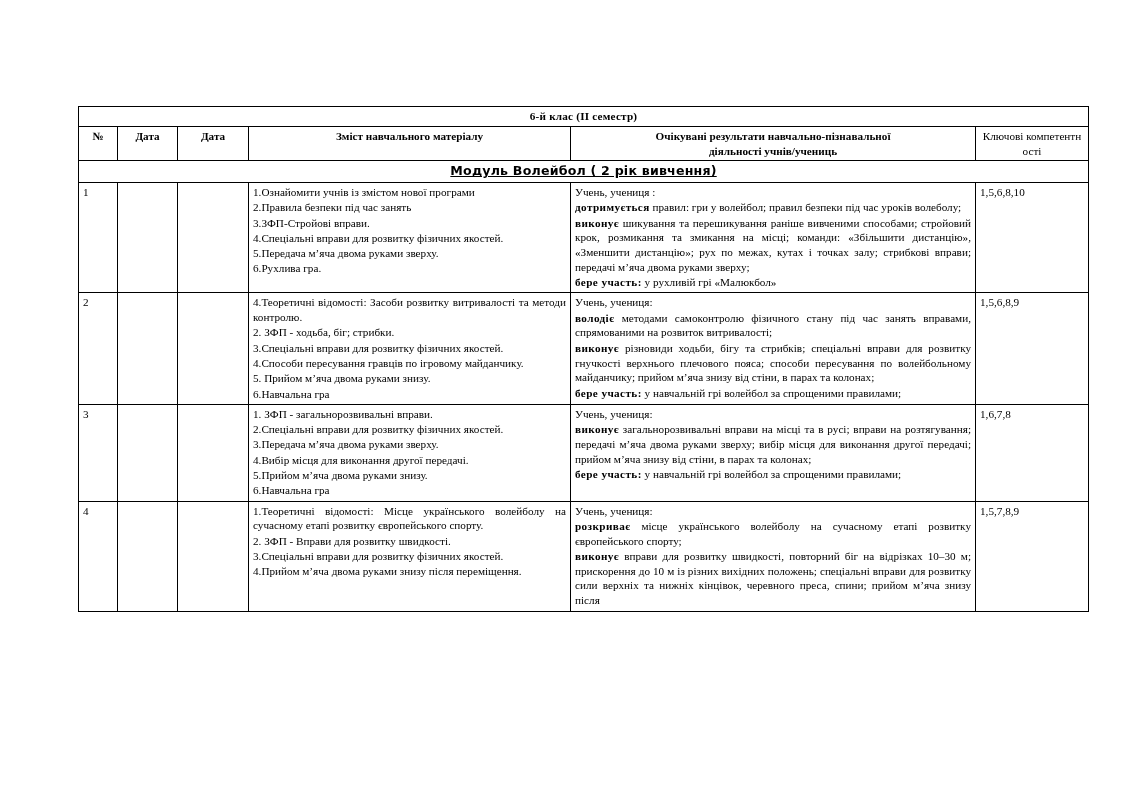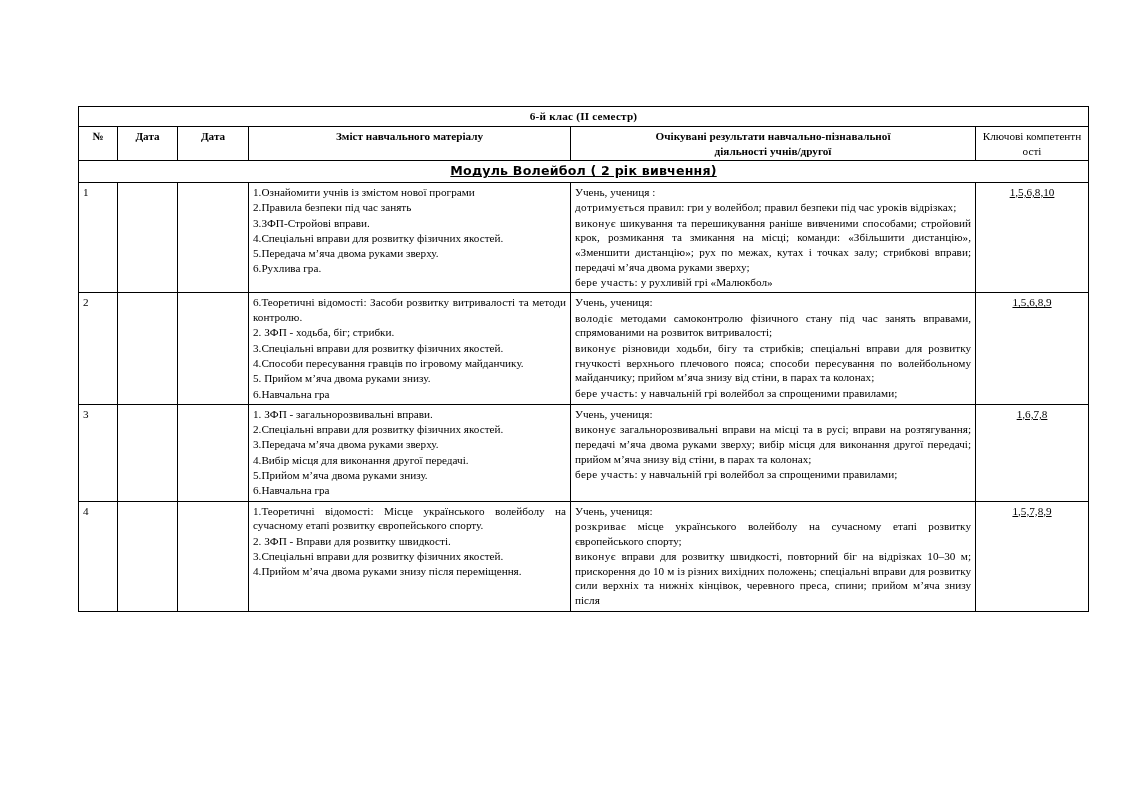--- a/index.html
+++ b/index.html
@@ -85,36 +85,35 @@
     letter-spacing: 0.2px;
     margin-top: 30px;
   }
   td.num-cell {
     font-size: 11.4px;
     text-align: left;
     padding-left: 5px;
   }
   td.comp-cell {
     font-size: 11.4px;
-    text-align: center;
+    text-align: left;
     padding-left: 5px;
     white-space: nowrap;
-    text-decoration: underline;
   }
   td.content-cell p,
   td.results-cell p {
     margin: 0 0 0.5px 0;
   }
   td.content-cell p.just,
   td.results-cell p.just {
     text-align: justify;
     text-justify: inter-word;
   }
   td.results-cell b {
-    font-weight: normal;
+    font-weight: bold;
     letter-spacing: 0.4px;
   }
   .empty-cell { }
 </style>
 </head>
 <body>
 
 <div id="page">
   <table id="doc-table">
     <colgroup>
@@ -131,21 +130,21 @@
         <td class="title-cell" colspan="6">6-й клас (II  семестр)</td>
       </tr>
 
       <tr>
         <td class="head-cell narrow-head">№</td>
         <td class="head-cell narrow-head">Дата</td>
         <td class="head-cell narrow-head">Дата</td>
         <td class="head-cell">Зміст навчального матеріалу</td>
         <td class="head-cell">
           <span>Очікувані результати навчально-пізнавальної</span><br>
-          <span>діяльності учнів/другої</span>
+          <span>діяльності учнів/учениць</span>
         </td>
         <td class="head-comp">Ключові компетентн ості</td>
       </tr>
 
       <tr>
         <td class="module-cell" colspan="6">
           <span class="module-text">Модуль Волейбол ( 2 рік вивчення)</span>
         </td>
       </tr>
 
@@ -156,32 +155,32 @@
           <td class="content-cell">
             <p>1.Ознайомити учнів із змістом нової програми</p>
             <p>2.Правила безпеки під час занять</p>
             <p>3.ЗФП-Стройові вправи.</p>
             <p>4.Спеціальні вправи для розвитку фізичних якостей.</p>
             <p>5.Передача м’яча двома руками зверху.</p>
             <p>6.Рухлива гра.</p>
           </td>
           <td class="results-cell">
             <p>Учень, учениця :</p>
-            <p class="just"><b>дотримується</b><span> правил: гри у волейбол; правил безпеки під час уроків відрізках;</span></p>
+            <p class="just"><b>дотримується</b><span> правил: гри у волейбол; правил безпеки під час уроків волеболу;</span></p>
             <p class="just"><b>виконує</b><span> шикування та перешикування раніше вивченими способами; стройовий крок, розмикання та змикання на місці; команди: «Збільшити дистанцію», «Зменшити дистанцію»; рух по межах, кутах і точках залу; стрибкові вправи; передачі м’яча двома руками зверху;</span></p>
             <p><b>бере участь:</b><span>  у рухливій грі «Малюкбол»</span></p>
           </td>
           <td class="comp-cell">1,5,6,8,10</td>
         </tr>
         <tr>
           <td class="num-cell">2</td>
           <td class="empty-cell"></td>
           <td class="empty-cell"></td>
           <td class="content-cell">
-            <p class="just">6.Теоретичні відомості: Засоби розвитку витривалості та методи контролю.</p>
+            <p class="just">4.Теоретичні відомості: Засоби розвитку витривалості та методи контролю.</p>
             <p>2. ЗФП - ходьба, біг; стрибки.</p>
             <p>3.Спеціальні вправи для розвитку фізичних якостей.</p>
             <p class="just">4.Способи пересування гравців по ігровому майданчику.</p>
             <p>5. Прийом м’яча двома руками знизу.</p>
             <p>6.Навчальна гра</p>
           </td>
           <td class="results-cell">
             <p>Учень, учениця:</p>
             <p class="just"><b>володіє</b><span> методами самоконтролю фізичного стану під час занять вправами, спрямованими на розвиток витривалості;</span></p>
             <p class="just"><b>виконує</b><span> різновиди ходьби, бігу та стрибків; спеціальні вправи для розвитку гнучкості верхнього плечового пояса;    способи пересування по волейбольному майданчику; прийом м’яча знизу від стіни, в парах та колонах;</span></p>

